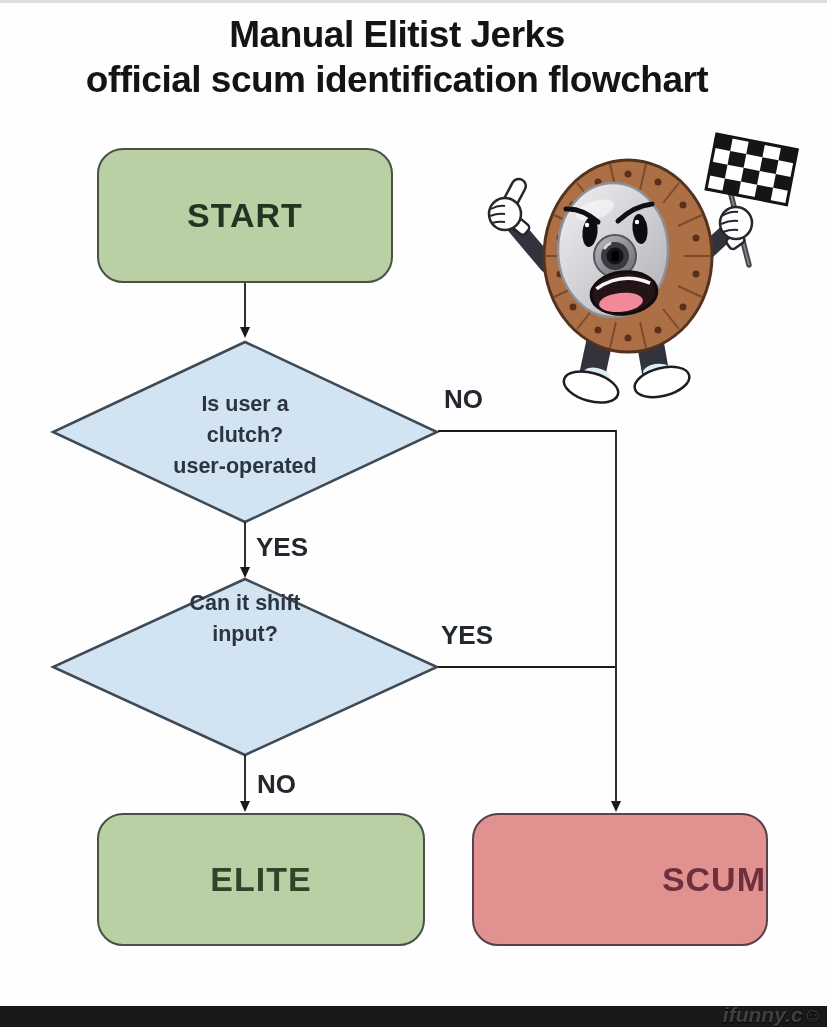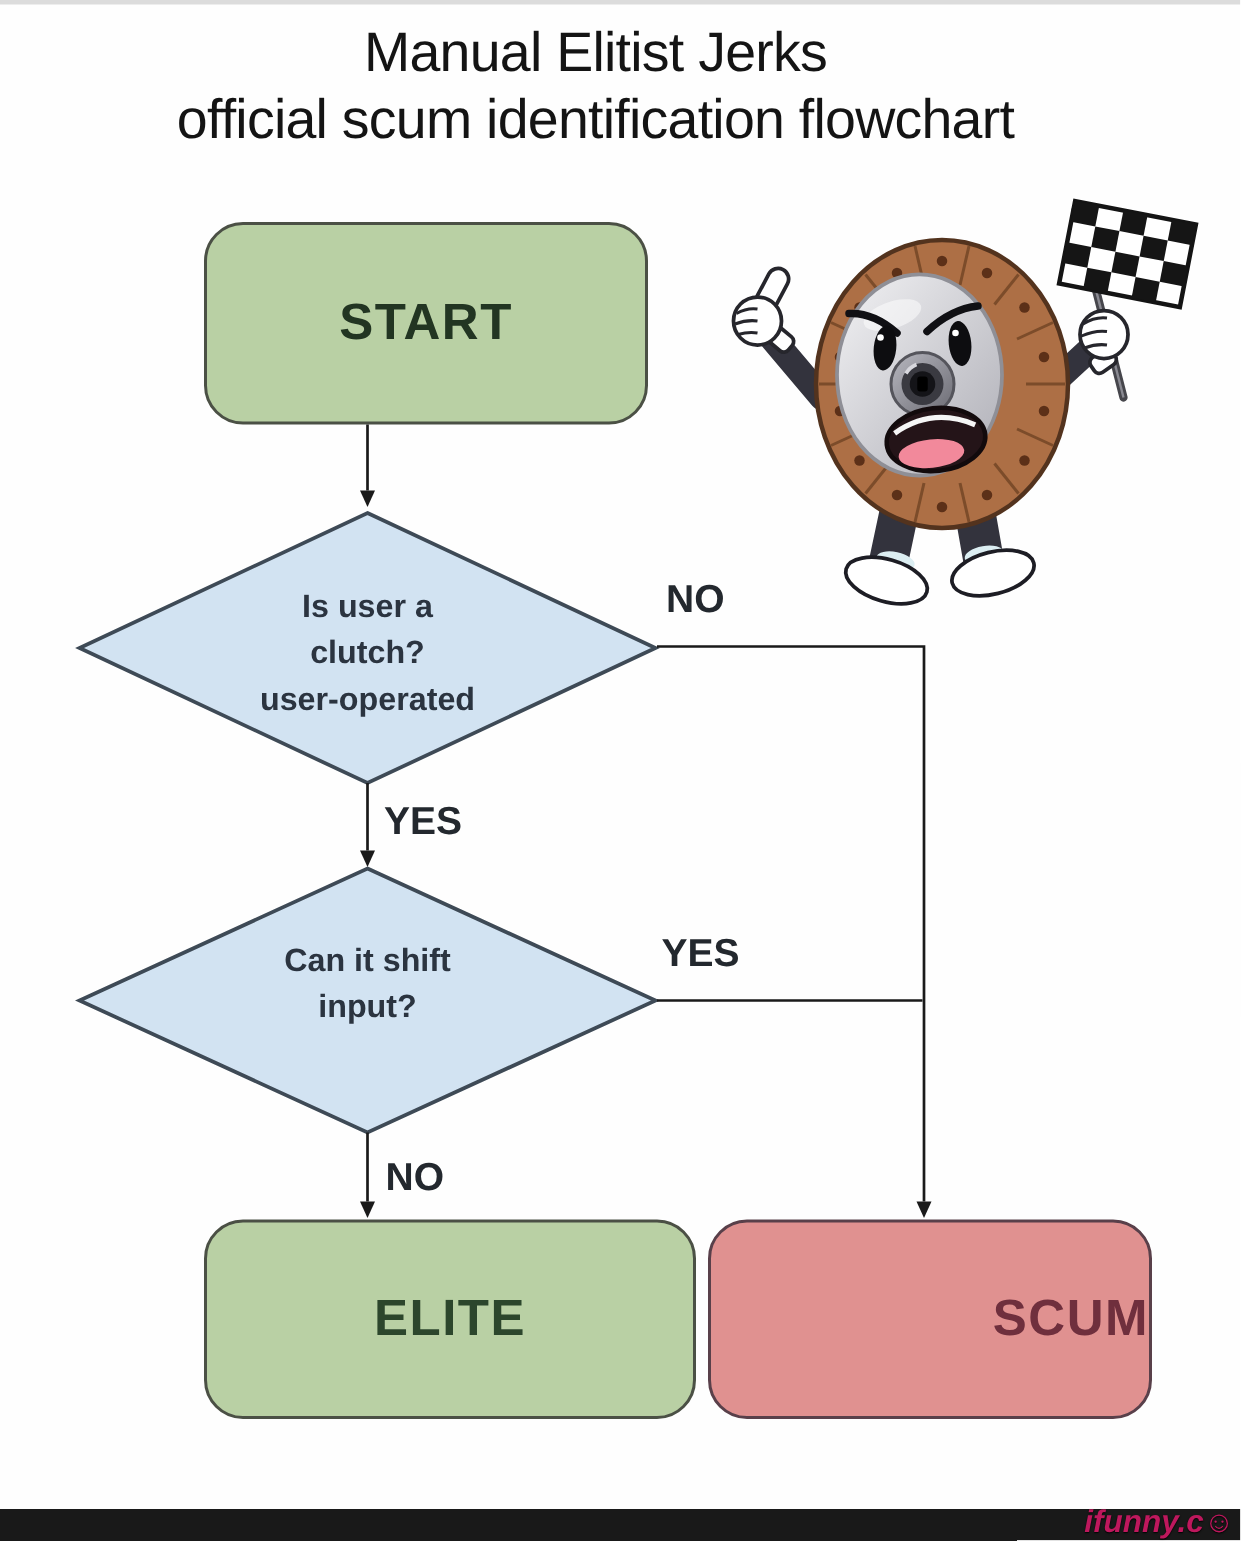--- a/index.html
+++ b/index.html
@@ -1,57 +1,57 @@
 <!DOCTYPE html>
 <html><head>
 <meta charset="utf-8">
 <style>
   html,body{margin:0;padding:0;background:#ffffff;}
   .canvas{position:relative;width:827px;height:1027px;background:#fefefe;overflow:hidden;
           font-family:"Liberation Sans",sans-serif;}
   .top-line{position:absolute;left:0;top:0;width:827px;height:3px;background:#dcdcdc;}
 
   .title{position:absolute;left:0;top:12px;width:794px;text-align:center;color:#141414;
-         font-weight:400;font-size:37px;line-height:45px;letter-spacing:-0.5px;}
+         font-weight:700;font-size:37px;line-height:45px;letter-spacing:-0.5px;}
 
   
   .node{position:absolute;display:flex;align-items:center;justify-content:center;
         border-radius:26px;box-sizing:border-box;font-weight:600;letter-spacing:1px;}
-  .node.green{background:#b9d0a4;border:2px solid #4b5045;margin-left:39px;}
+  .node.green{background:#b9d0a4;border:2px solid #4b5045;}
   .node.red{background:#e09190;border:2px solid #59404a;justify-content:flex-end;}
   .node-start{left:97px;top:148px;width:296px;height:135px;}
   .node-elite{left:97px;top:813px;width:328px;height:133px;justify-content:center;}
   .node-scum{left:472px;top:813px;width:296px;height:133px;}
   .node-start span{font-size:34px;color:#223522;}
   .node-elite span{font-size:34px;color:#2c462c;}
   .node-scum span{font-size:34px;color:#6f2f3d;}
 
   .diamond-svg{position:absolute;left:50px;width:390px;height:184px;}
   .d1{top:340px;}
   .d2{top:577px;height:180px;}
   .dtext{position:absolute;left:145px;width:200px;text-align:center;
          font-size:21.5px;line-height:31px;font-weight:600;color:#2b3440;}
   .d1text{top:389px;}
-  .d2text{top:625px;}
+  .d2text{top:588px;}
 
   .edge-label{position:absolute;font-size:26px;font-weight:600;color:#23282e;}
   .lbl-no1{left:444px;top:384px;}
   .lbl-yes1{left:256px;top:532px;}
   .lbl-yes2{left:441px;top:620px;}
   .lbl-no2{left:257px;top:769px;}
 
   .connectors{position:absolute;left:0;top:0;width:827px;height:1027px;pointer-events:none;z-index:4;}
   .mascot{position:absolute;left:450px;top:110px;width:360px;height:300px;z-index:1;}
 
   .revised{position:absolute;left:0;top:962px;width:827px;text-align:center;
            font-weight:700;font-size:31px;color:#151515;letter-spacing:0.5px;
            font-family:"Liberation Sans",sans-serif;}
 
   .bottom-bar{position:absolute;left:0;top:1006px;width:827px;height:21px;background:#191919;z-index:5;}
-  .watermark{position:absolute;right:4px;bottom:0px;z-index:6;color:#be185d;
+  .watermark{position:absolute;right:4px;bottom:0px;z-index:6;color:#404040;
              font-weight:700;font-style:italic;font-size:21px;line-height:24px;
              text-shadow:0 1px 1px #000;white-space:nowrap;text-align:right;}
   .watermark .smiley{font-style:normal;font-size:20px;}
 </style>
 </head>
 <body>
 
 <div class="canvas">
   <div class="top-line"></div>
 

